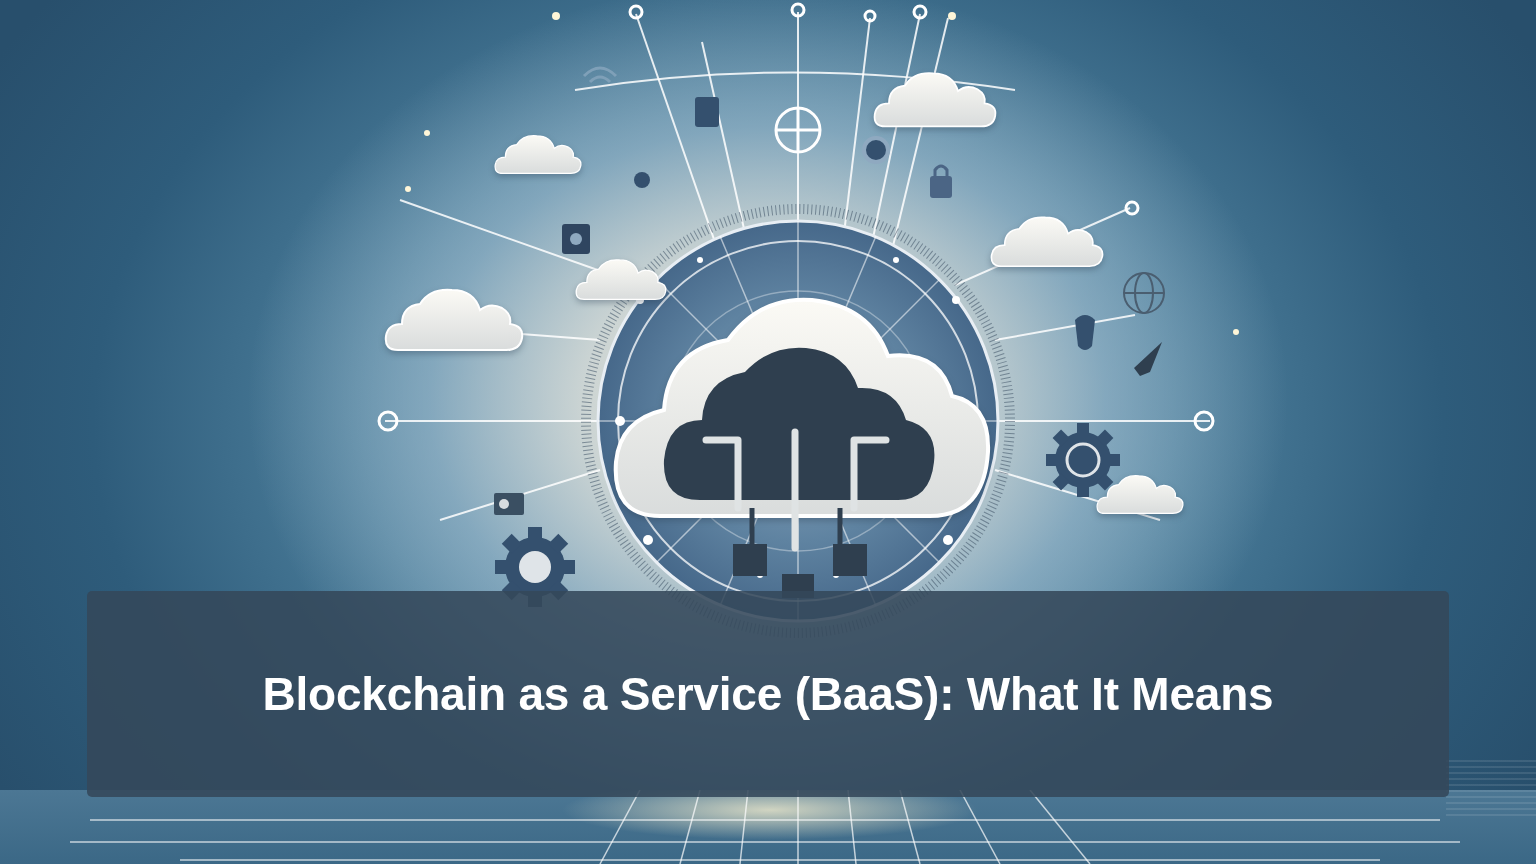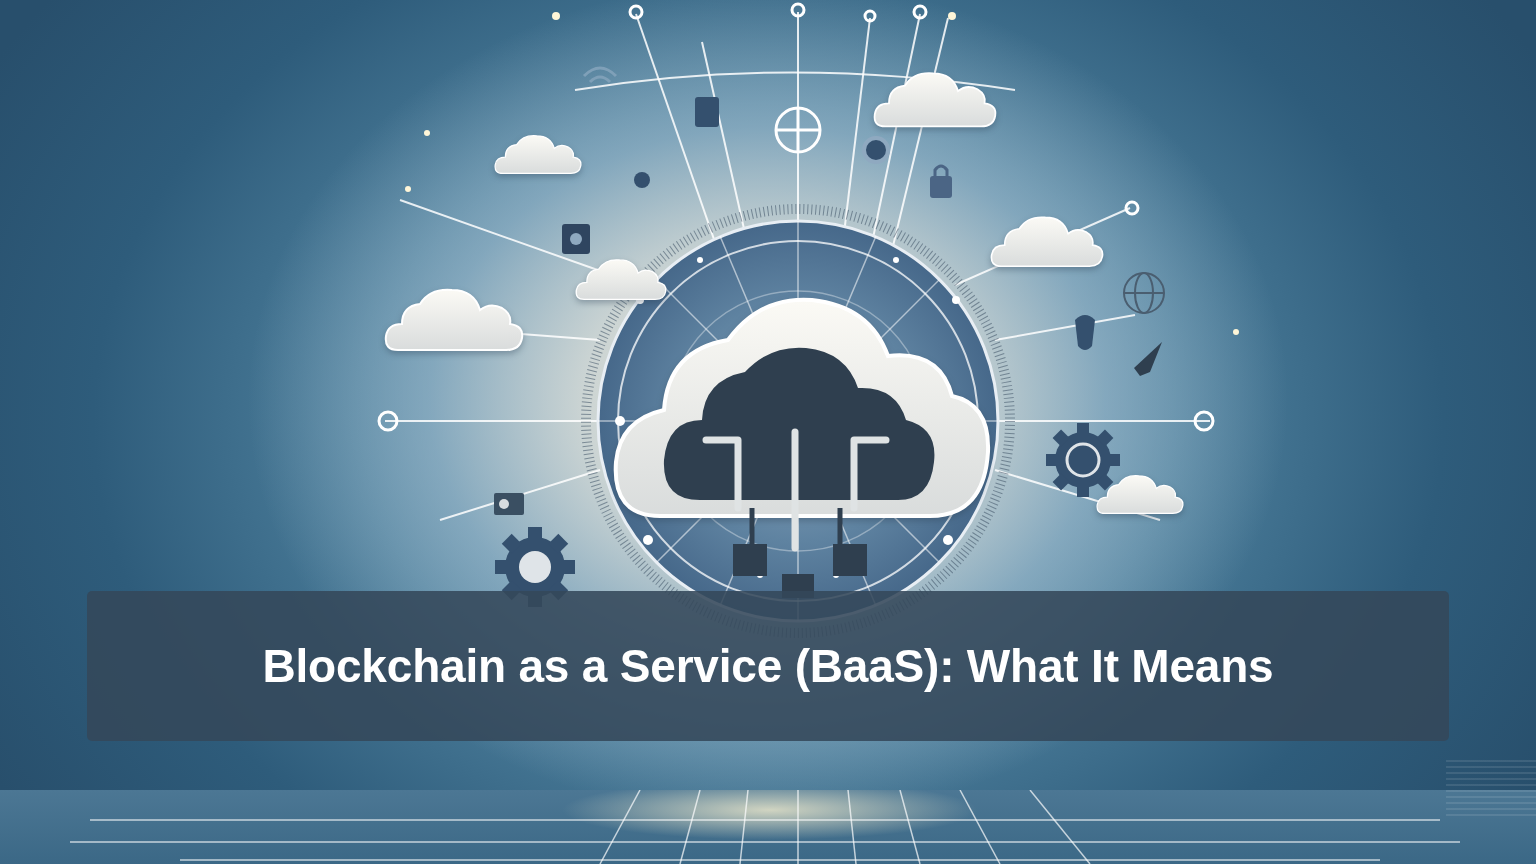--- a/index.html
+++ b/index.html
@@ -24,21 +24,21 @@
       background: radial-gradient(ellipse at center, rgba(255,245,210,0.75) 0%, rgba(255,245,210,0) 70%);
     }
     .floor svg { position: absolute; left: 0; top: 0; }
     .right-stripes {
       position: absolute; right: 0; top: 760px; width: 90px; height: 60px;
       background: repeating-linear-gradient(180deg, rgba(255,255,255,0.10) 0 2px, rgba(0,0,0,0) 2px 6px);
     }
     .art { position: absolute; left: 0; top: 0; }
     .cloud-shape { filter: drop-shadow(0 3px 3px rgba(40,60,80,0.35)); }
     .title-banner {
-      position: absolute; left: 87px; top: 591px; width: 1362px; height: 150px;
+      position: absolute; left: 87px; top: 591px; width: 1362px; height: 206px;
       background: rgba(52,72,90,0.88);
       border-radius: 5px;
       display: flex; align-items: center; justify-content: center;
     }
     .title-text {
       margin: 0; color: #ffffff; text-align: center;
       font-family: "Liberation Sans", "DejaVu Sans", sans-serif;
       font-weight: 700; font-size: 46px; line-height: 72px;
       letter-spacing: -0.2px;
     }

